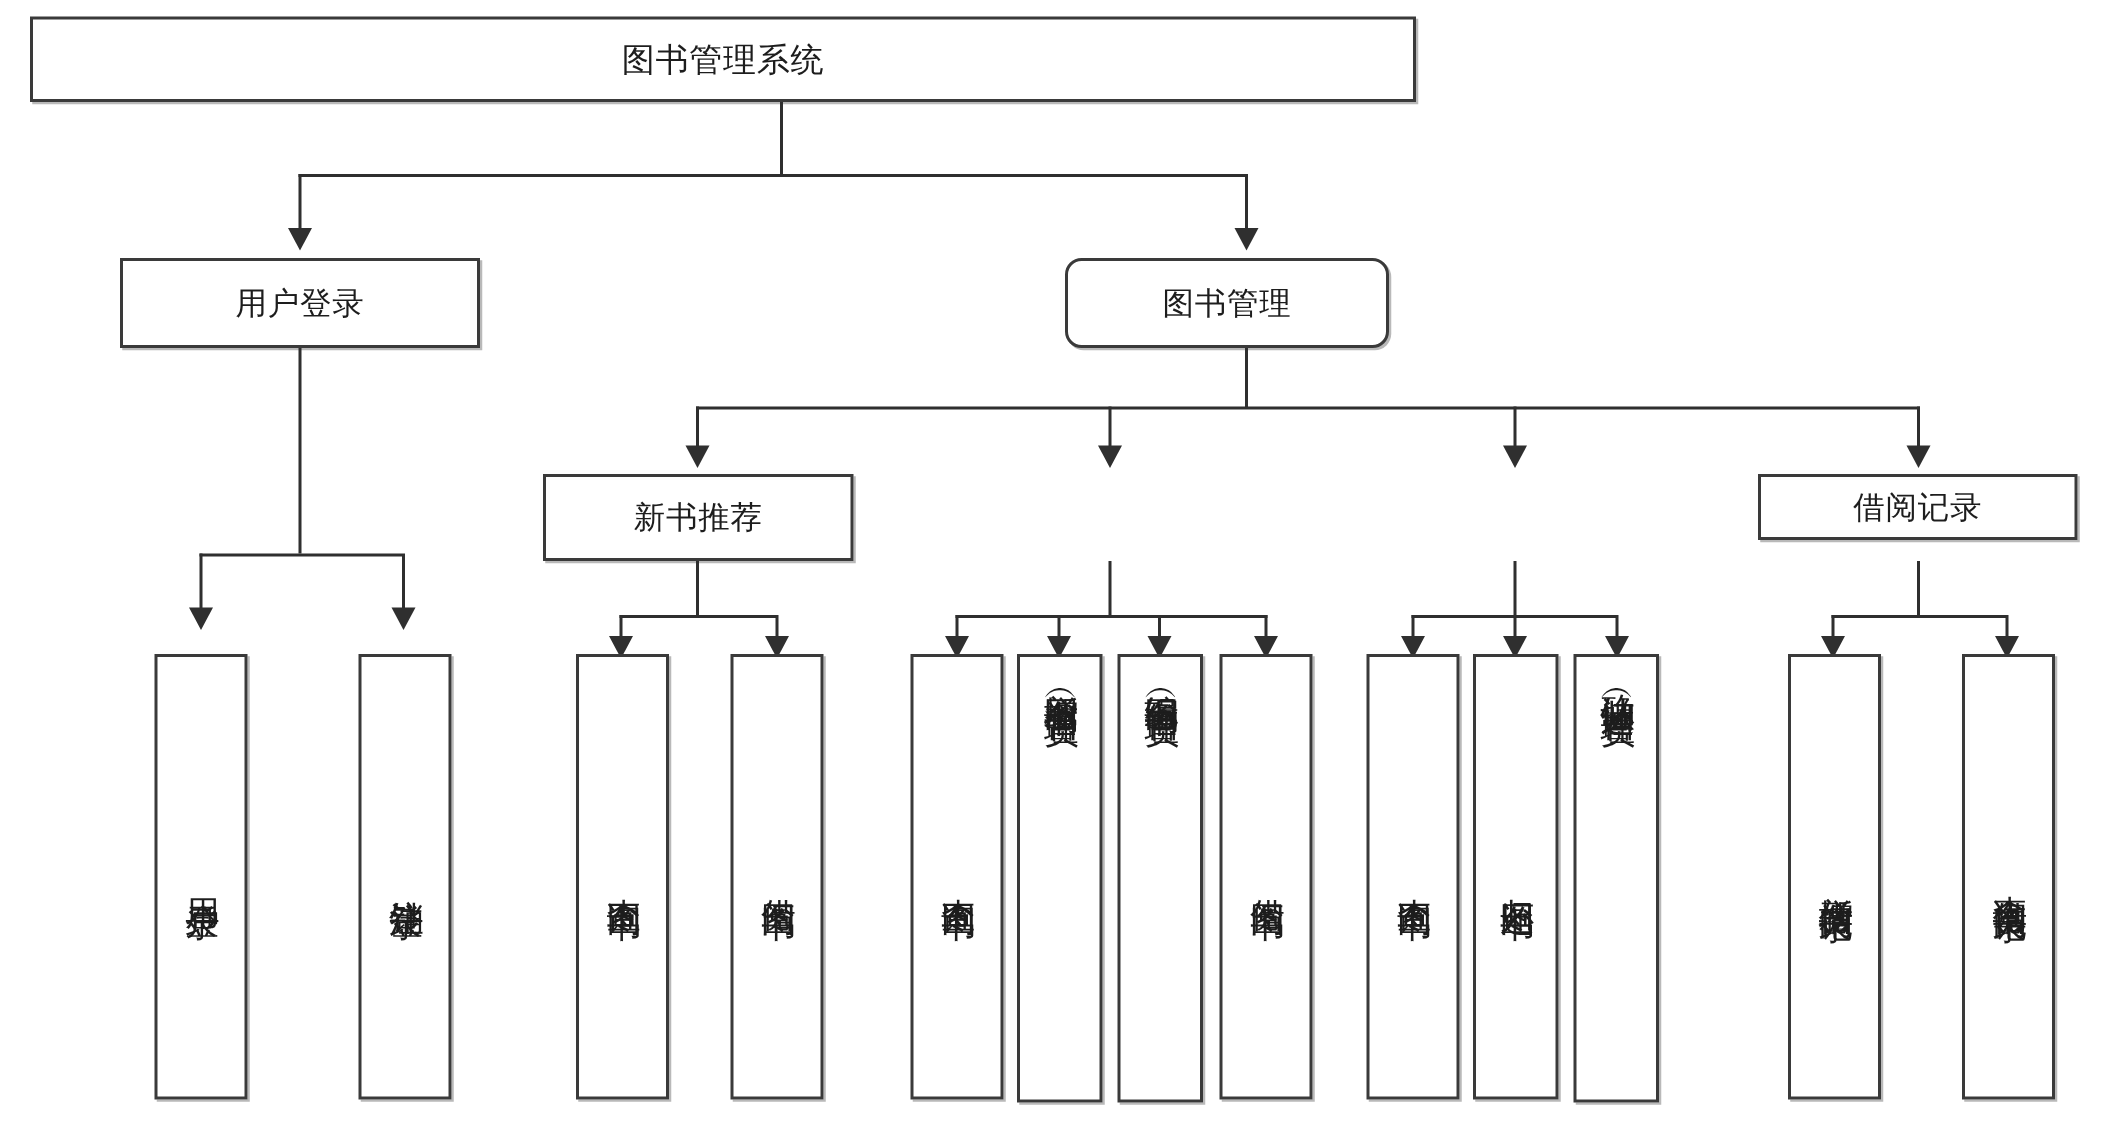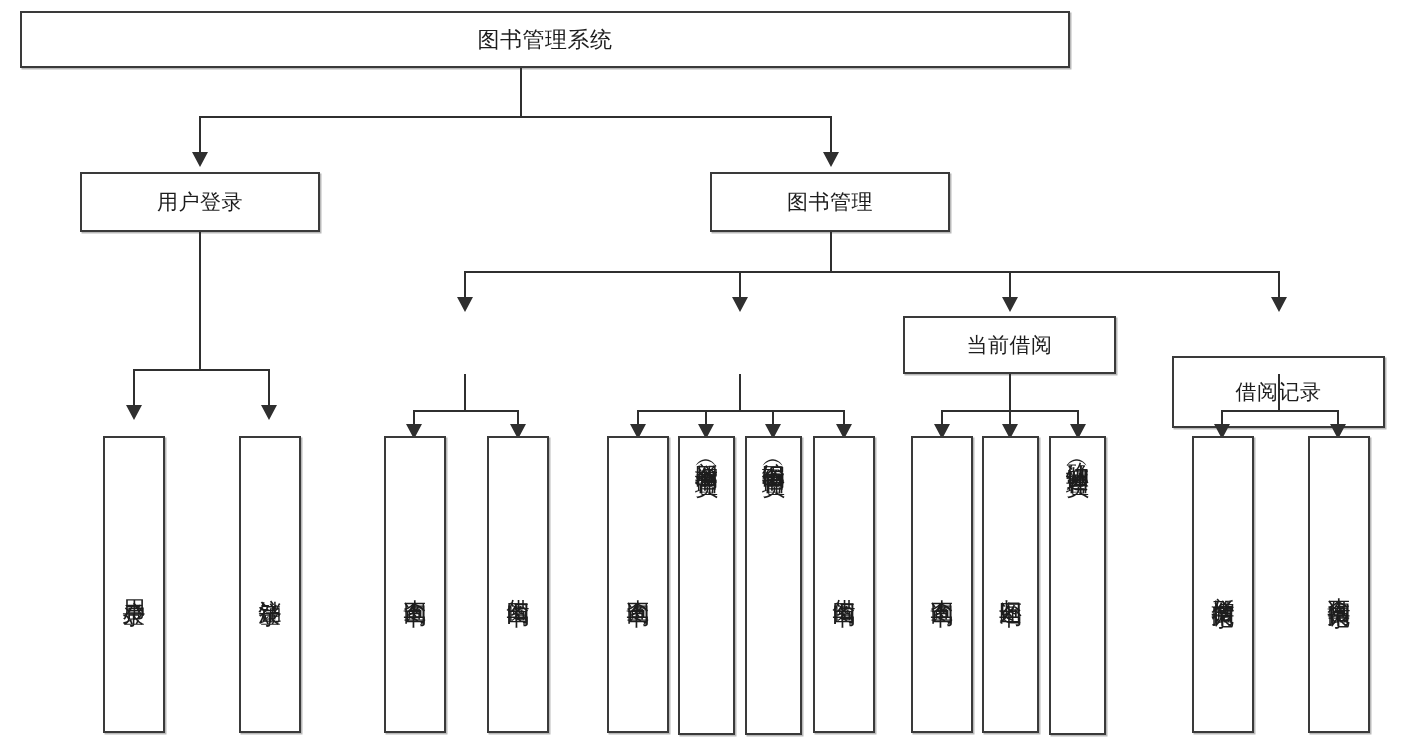--- a/index.html
+++ b/index.html
@@ -72,34 +72,34 @@
     letter-spacing:.5px;
     white-space:nowrap;
     font-family:"DejaVu Sans","Liberation Sans",sans-serif;
   }
 </style>
 </head>
 <body>
 
 <div id="stage">
 
-  <div class="node root" style="left:20px;top:11px;width:1050px;height:57px;">图书管理系统</div>
+  <div class="node root" style="left:20px;top:11px;width:924px;height:57px;">图书管理系统</div>
 
   <div class="ln v" style="left:520px;top:68px;width:2px;height:48px;"></div>
 
   <div class="ln h" style="left:199px;top:116px;width:633px;height:2px;"></div>
 
   <div class="ln v" style="left:199px;top:116px;width:2px;height:38px;"></div>
   <div class="arrow" style="left:192px;top:152px;"></div>
 
   <div class="ln v" style="left:830px;top:116px;width:2px;height:38px;"></div>
   <div class="arrow" style="left:823px;top:152px;"></div>
 
   <div class="node lvl2" style="left:80px;top:172px;width:240px;height:60px;">用户登录</div>
-  <div class="node lvl2" style="left:710px;top:172px;width:240px;height:60px;">图书管理</div>
+  <div class="node lvl2" style="left:710px;top:172px;width:216px;height:60px;border-radius:11px;">图书管理</div>
 
   <div class="ln v" style="left:199px;top:232px;width:2px;height:137px;"></div>
   <div class="ln h" style="left:133px;top:369px;width:135px;height:2px;"></div>
   <div class="ln v" style="left:133px;top:369px;width:2px;height:38px;"></div>
   <div class="arrow" style="left:126px;top:405px;"></div>
   <div class="ln v" style="left:268px;top:369px;width:2px;height:38px;"></div>
   <div class="arrow" style="left:261px;top:405px;"></div>
 
   <div class="ln v" style="left:830px;top:232px;width:2px;height:40px;"></div>
   <div class="ln h" style="left:464px;top:271px;width:816px;height:2px;"></div>
@@ -109,22 +109,22 @@
 
   <div class="ln v" style="left:739px;top:271px;width:2px;height:28px;"></div>
   <div class="arrow" style="left:732px;top:297px;"></div>
 
   <div class="ln v" style="left:1009px;top:271px;width:2px;height:28px;"></div>
   <div class="arrow" style="left:1002px;top:297px;"></div>
 
   <div class="ln v" style="left:1278px;top:271px;width:2px;height:28px;"></div>
   <div class="arrow" style="left:1271px;top:297px;"></div>
 
-  <div class="node lvl3" style="left:903px;top:316px;width:213px;height:58px;">当前借阅</div>
-  <div class="node lvl3" style="left:1172px;top:316px;width:213px;height:72px;margin-top:40px;">借阅记录</div>
+  <div class="node lvl3" style="left:362px;top:316px;width:207px;height:58px;">新书推荐</div>
+  <div class="node lvl3" style="left:1172px;top:316px;width:213px;height:44px;">借阅记录</div>
 
   <div class="ln v" style="left:464px;top:374px;width:2px;height:37px;"></div>
   <div class="ln h" style="left:413px;top:410px;width:105px;height:2px;"></div>
   <div class="ln v" style="left:413px;top:410px;width:2px;height:18px;"></div>
   <div class="arrow" style="left:406px;top:424px;"></div>
   <div class="ln v" style="left:517px;top:410px;width:2px;height:18px;"></div>
   <div class="arrow" style="left:510px;top:424px;"></div>
 
   <div class="ln v" style="left:739px;top:374px;width:2px;height:37px;"></div>
   <div class="ln h" style="left:637px;top:410px;width:208px;height:2px;"></div>

